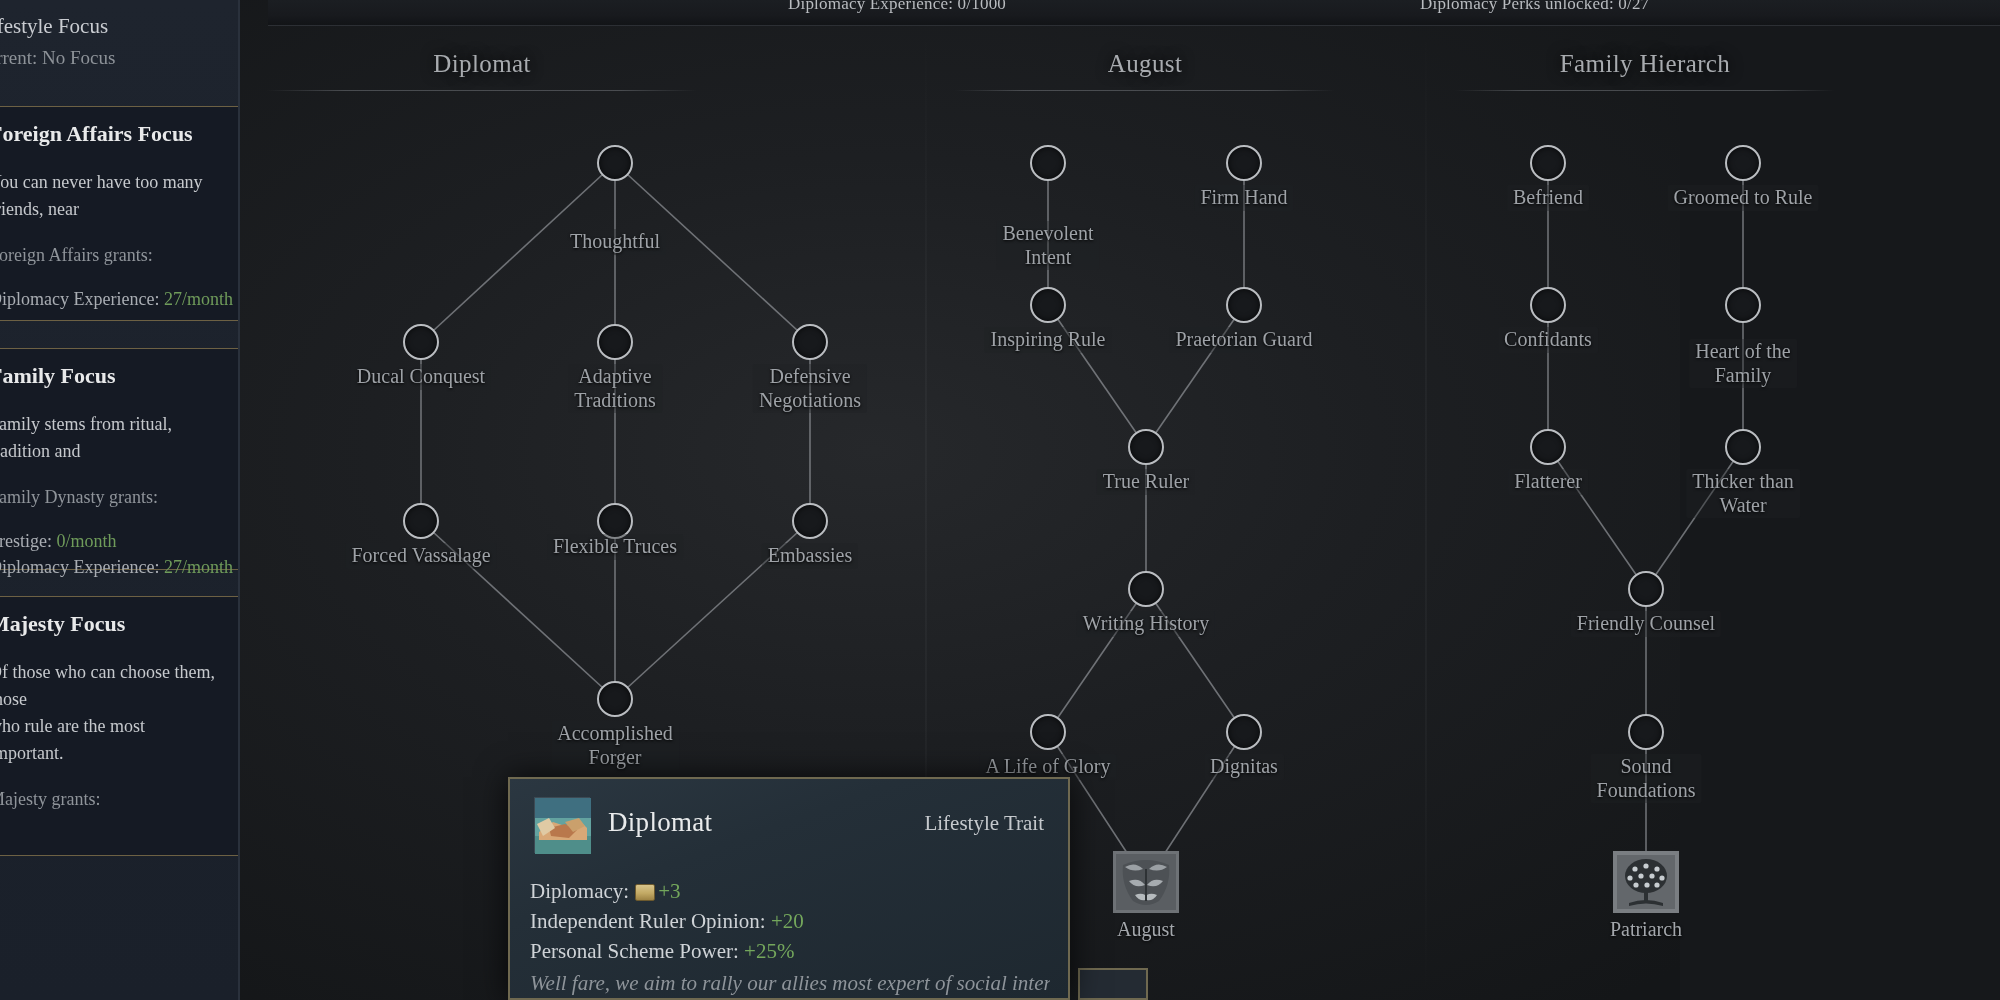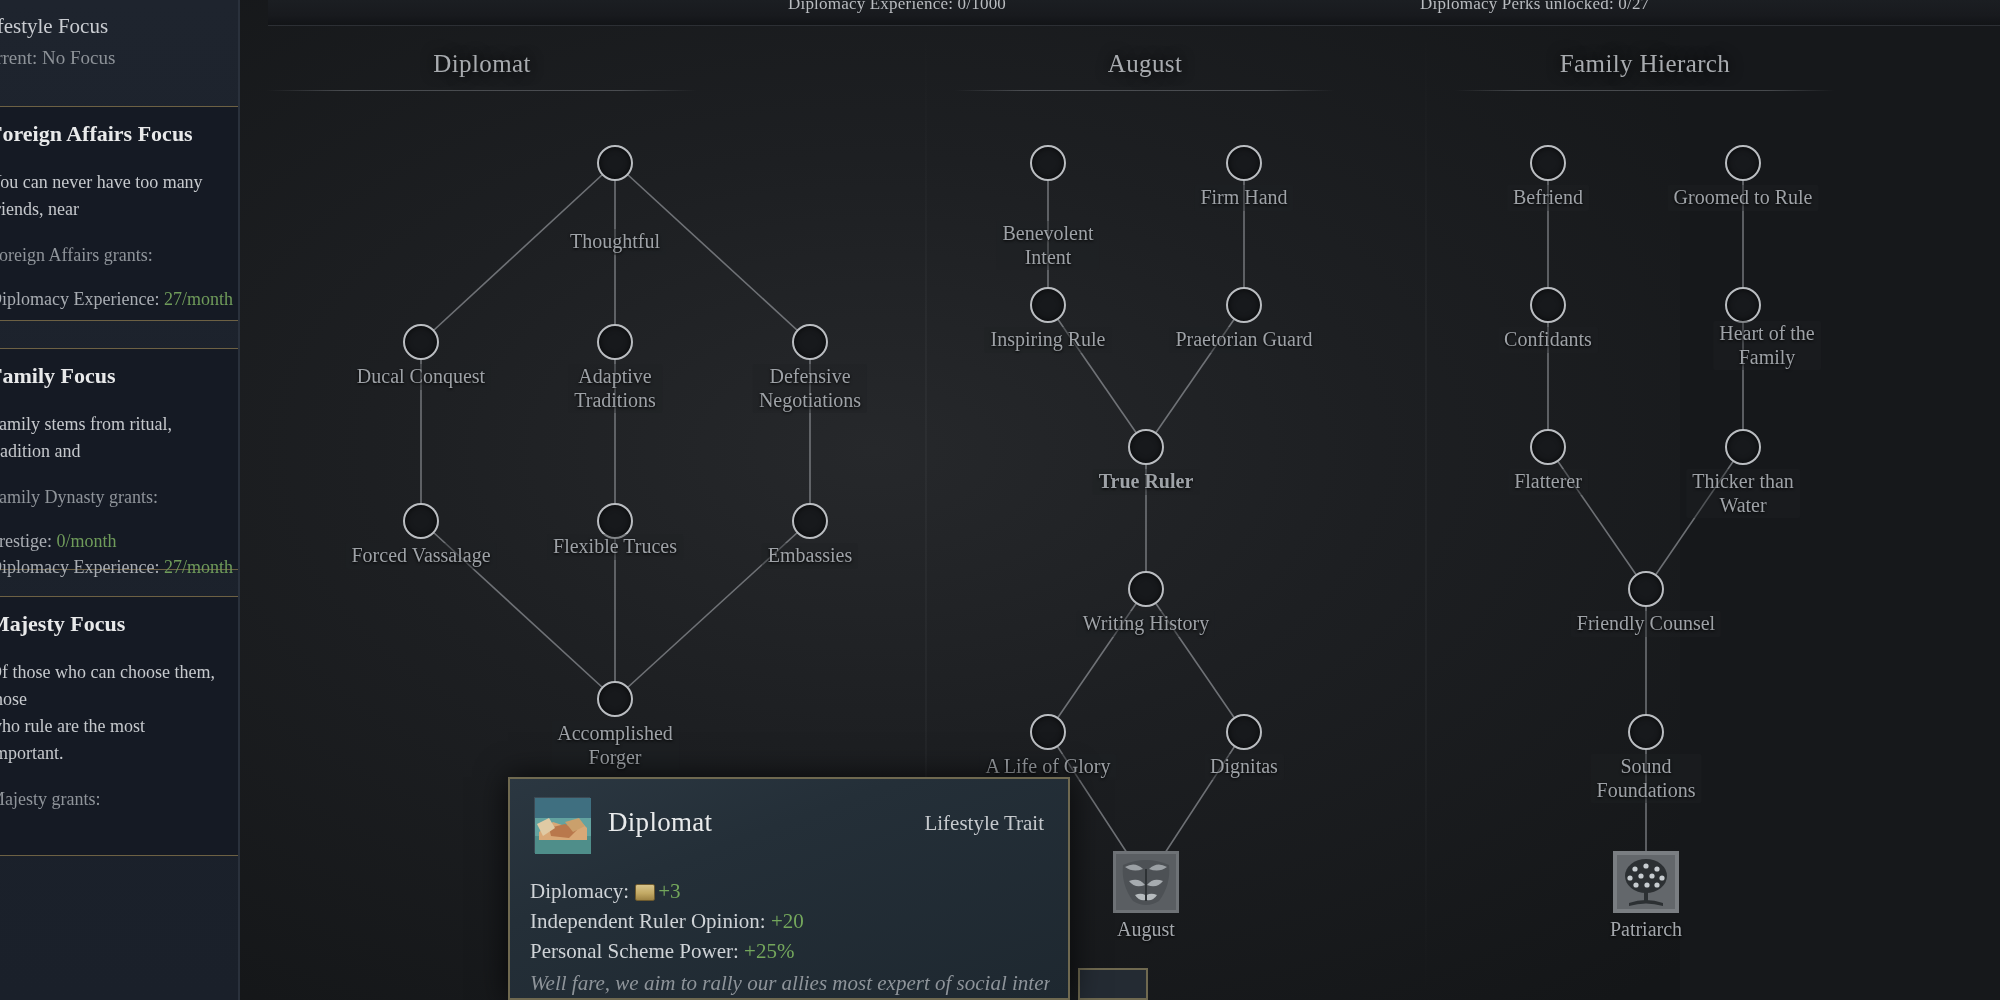--- a/index.html
+++ b/index.html
@@ -244,35 +244,35 @@
         <div class="node" style="left: 808px; top: 137px;"></div>
         <div class="node-label" style="left: 808px; top: 159px; margin-top: 36px;">Benevolent
 Intent</div>
         <div class="node" style="left: 1004px; top: 137px;"></div>
         <div class="node-label" style="left: 1004px; top: 159px;">Firm Hand</div>
         <div class="node" style="left: 808px; top: 279px;"></div>
         <div class="node-label" style="left: 808px; top: 301px; font-family: Liberation Serif, serif;">Inspiring Rule</div>
         <div class="node" style="left: 1004px; top: 279px;"></div>
         <div class="node-label" style="left: 1004px; top: 301px;">Praetorian Guard</div>
         <div class="node" style="left: 906px; top: 421px;"></div>
-        <div class="node-label" style="left: 906px; top: 443px; font-weight: bold;">True Ruler</div>
+        <div class="node-label" style="left: 906px; top: 443px;">True Ruler</div>
         <div class="node" style="left: 906px; top: 563px;"></div>
         <div class="node-label" style="left: 906px; top: 585px;">Writing History</div>
         <div class="node" style="left: 808px; top: 706px;"></div>
         <div class="node-label" style="left: 808px; top: 728px;">A Life of Glory</div>
         <div class="node" style="left: 1004px; top: 706px;"></div>
         <div class="node-label" style="left: 1004px; top: 728px;">Dignitas</div>
         <div class="node" style="left: 1308px; top: 137px;"></div>
         <div class="node-label" style="left: 1308px; top: 159px;">Befriend</div>
         <div class="node" style="left: 1503px; top: 137px;"></div>
         <div class="node-label" style="left: 1503px; top: 159px;">Groomed to Rule</div>
         <div class="node" style="left: 1308px; top: 279px;"></div>
         <div class="node-label" style="left: 1308px; top: 301px;">Confidants</div>
         <div class="node" style="left: 1503px; top: 279px;"></div>
-        <div class="node-label" style="left: 1503px; top: 295px; margin-left: 24px;">Heart of the
+        <div class="node-label" style="left: 1503px; top: 313px;">Heart of the
 Family</div>
         <div class="node" style="left: 1308px; top: 421px;"></div>
         <div class="node-label" style="left: 1308px; top: 443px;">Flatterer</div>
         <div class="node" style="left: 1503px; top: 421px;"></div>
         <div class="node-label" style="left: 1503px; top: 443px;">Thicker than
 Water</div>
         <div class="node" style="left: 1406px; top: 563px;"></div>
         <div class="node-label" style="left: 1406px; top: 585px;">Friendly Counsel</div>
         <div class="node" style="left: 1406px; top: 706px;"></div>
         <div class="node-label" style="left: 1406px; top: 728px;">Sound

